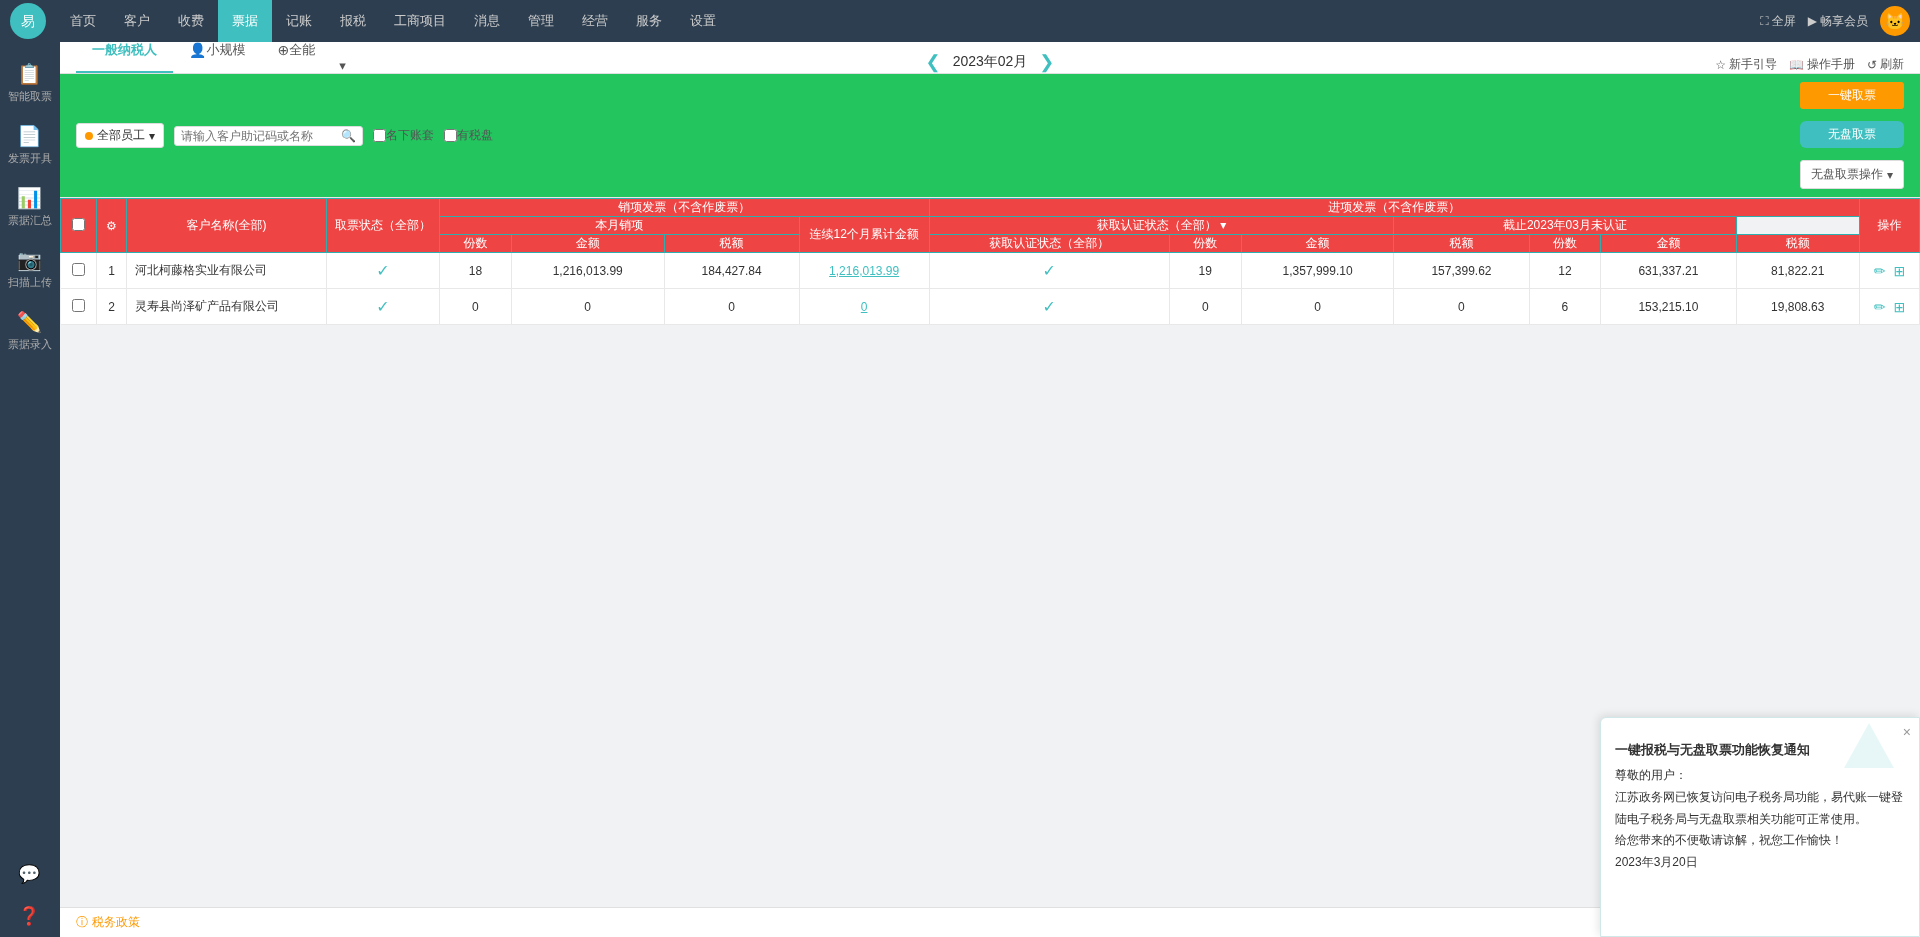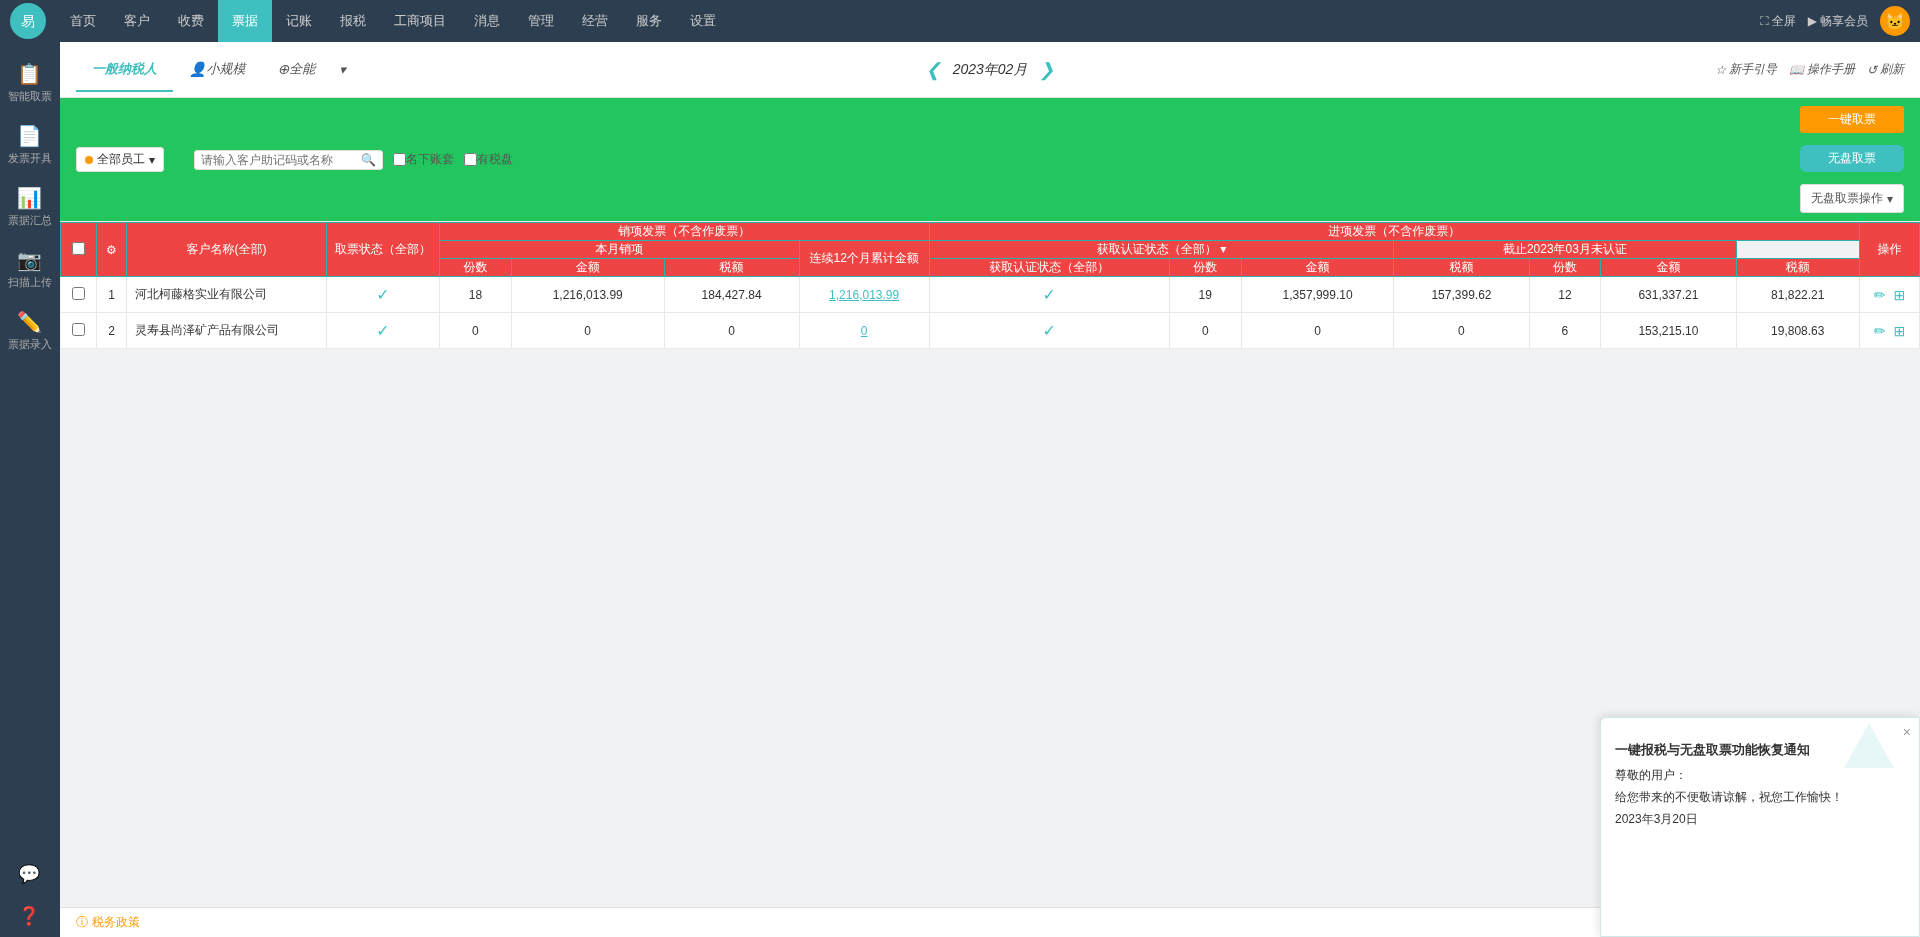--- a/index.html
+++ b/index.html
@@ -40,24 +40,23 @@
     .sidebar-bottom-item .icon { font-size: 18px; }
 
     
     .main-content {
       position: absolute; left: 60px; top: 42px; right: 0; bottom: 0;
       display: flex; flex-direction: column; background: #f0f2f4;
     }
 
     
     .sub-tabs {
-      display: flex; align-items: center; background: #fff;
-      padding: 0 16px; height: 56px; border-bottom: 1px solid #e0e0e0;
+      display: flex; align-items: flex-end; background: #fff;
+      padding: 0 16px; height: 32px; border-bottom: 1px solid #e0e0e0;
       position: relative;
-      font-style: italic;
     }
     .sub-tab {
       padding: 0 16px; height: 44px; display: flex; align-items: center;
       cursor: pointer; color: #555; font-size: 13px; position: relative;
       border-bottom: 2px solid transparent;
     }
     .sub-tab.active { color: #3fbfbf; border-bottom: 2px solid #3fbfbf; font-weight: bold; }
     .sub-tab-more { display: flex; align-items: center; gap: 3px; color: #555; cursor: pointer; font-size: 13px; padding: 0 8px; }
     .sub-tab-date { position: absolute; left: 50%; transform: translateX(-50%); display: flex; align-items: center; gap: 12px; color: #333; font-size: 14px; }
     .date-nav { cursor: pointer; color: #3fbfbf; font-size: 18px; display: flex; align-items: center; }
@@ -68,21 +67,21 @@
     .toolbar {
       display: flex; align-items: center; background: #22c55e;
       padding: 8px 16px; gap: 10px; border-bottom: 1px solid #e8e8e8;
     }
     .filter-select {
       display: flex; align-items: center; gap: 4px;
       border: 1px solid #ddd; border-radius: 3px; padding: 3px 8px;
       background: #fff; cursor: pointer; font-size: 12px; color: #333;
     }
     .filter-select .dot { width: 8px; height: 8px; background: #f90; border-radius: 50%; }
-    .search-box { display: flex; align-items: center; border: 1px solid #ddd; border-radius: 3px; padding: 2px 6px; background: #fff; margin-left: 20px; }
+    .search-box { display: flex; align-items: center; border: 1px solid #ddd; border-radius: 3px; padding: 2px 6px; background: #fff; }
     .search-box input { border: none; outline: none; font-size: 12px; width: 160px; color: #999; }
     .search-box .search-icon { color: #999; cursor: pointer; }
     .checkbox-label { display: flex; align-items: center; gap: 0; font-size: 12px; color: #555; cursor: pointer; }
     .checkbox-label input { cursor: pointer; }
     .toolbar-right { margin-left: auto; display: flex; gap: 12px; flex-direction: column; }
     .btn-primary { background: #f90; color: #fff; border: none; padding: 5px 14px; border-radius: 3px; cursor: pointer; font-size: 12px; white-space: nowrap; }
     .btn-teal { background: #3fbfbf; color: #fff; border: none; padding: 5px 14px; border-radius: 6px; cursor: pointer; font-size: 12px; white-space: nowrap; }
     .btn-dropdown { background: #fff; color: #555; border: 1px solid #ddd; padding: 5px 10px; border-radius: 3px; cursor: pointer; font-size: 12px; display: flex; align-items: center; gap: 4px; white-space: nowrap; }
 
     
@@ -388,17 +387,18 @@
   <span class="notif-close">×</span>
   <div class="notif-decoration">
     <svg viewBox="0 0 60 60" width="60" height="60">
       <polygon points="30,5 55,50 5,50" fill="#3fbfbf" opacity="0.4"></polygon>
     </svg>
   </div>
   <div class="notif-scroll">
     <div class="notif-content">
       <div class="notif-title">一键报税与无盘取票功能恢复通知</div>
       <div>尊敬的用户：</div>
+      <div>江苏政务网已恢复访问电子税务局功能，易代账一键登陆电子税务局与无盘取票相关功能可正常使用。</div>
       <div>给您带来的不便敬请谅解，祝您工作愉快！</div>
       <div>2023年3月20日</div>
     </div>
   </div>
 </div>
 
 </body></html>

